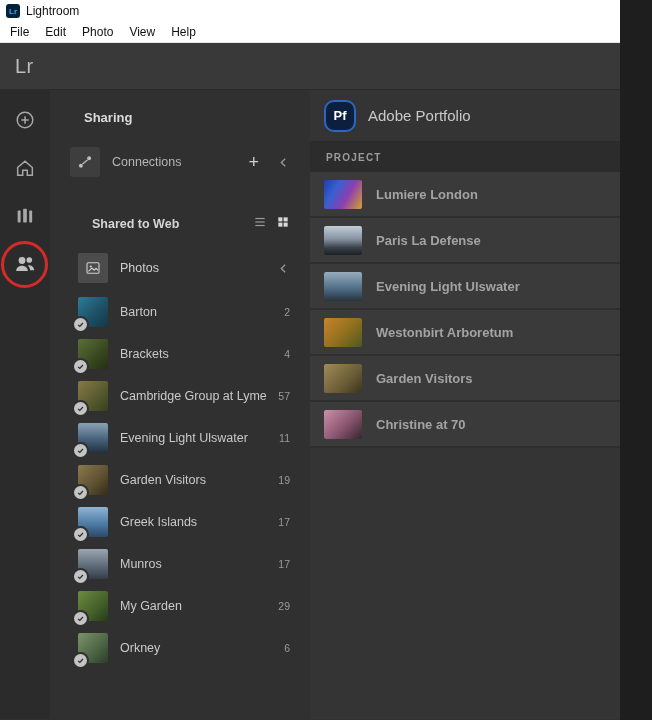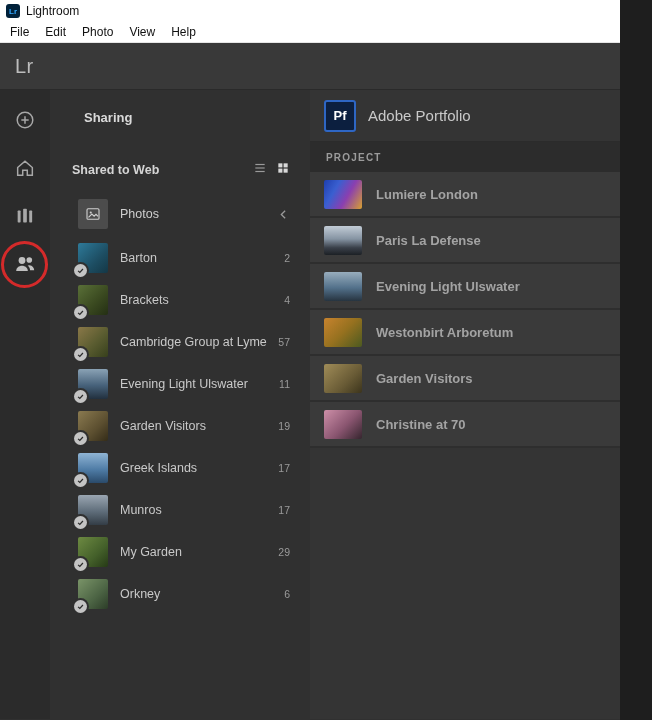--- a/index.html
+++ b/index.html
@@ -32,40 +32,40 @@
   .sharing { width:260px; background:#303030; flex:none; overflow:hidden; }
   .sh-title { margin:20px 0 0 34px; font-size:13px; font-weight:bold; color:#dadada; }
   .conn-row { display:flex; align-items:center; margin:20px 20px 0 20px; height:34px; }
   .conn-icon { width:30px; height:30px; background:#3e3e3e; border-radius:3px; display:flex; align-items:center; justify-content:center; flex:none; }
   .conn-label { margin-left:12px; font-size:12.5px; color:#b5b5b5; }
   .spacer { flex:1; }
   .add-btn { font-size:18px; color:#d0d0d0; margin-right:18px; line-height:1; cursor:default; }
   .chev { display:flex; align-items:center; }
 
   .sh-sub { display:flex; align-items:center; margin:36px 20px 0 20px; }
-  .sh-sub-label { margin-left:2px; font-size:12.5px; font-weight:bold; color:#d5d5d5; }
+  .sh-sub-label { margin-left:22px; font-size:12.5px; font-weight:bold; color:#d5d5d5; }
   .view-toggles { display:flex; gap:9px; align-items:center; }
 
   .photos-row { display:flex; align-items:center; margin:18px 20px 0 28px; height:34px; }
   .photos-icon { width:30px; height:30px; background:#4c4c4c; border-radius:2px; display:flex; align-items:center; justify-content:center; flex:none; }
   .row-label { margin-left:12px; font-size:12.5px; color:#cfcfcf; }
 
   .album-list { margin-top:6px; }
   .album-row { display:flex; align-items:center; height:42px; padding:0 20px 0 28px; }
   .thumb-wrap { position:relative; width:30px; height:30px; flex:none; }
   .thumb { width:30px; height:30px; border-radius:2px; background:#555; }
   .badge { position:absolute; left:-4px; bottom:-4px; width:13px; height:13px; border-radius:50%;
            background:#c4c4c4; box-shadow:0 0 0 2px #303030; display:flex; align-items:center; justify-content:center; }
   .album-name { margin-left:12px; font-size:12.5px; color:#c9c9c9; flex:1; white-space:nowrap; overflow:hidden; }
   .album-count { font-size:10.5px; color:#9a9a9a; margin-left:8px; }
 
   
   .portfolio { flex:1; background:#343434; display:flex; flex-direction:column; overflow:hidden; }
   .pf-header { height:52px; display:flex; align-items:center; padding-left:14px; gap:12px; border-bottom:1px solid #2b2b2b; flex:none; }
-  .pf-logo { width:32px; height:32px; background:#0c1f3f; border:2px solid #2e66c4; border-radius:3px;
+  .pf-logo { width:32px; height:32px; background:#0c1f3f; border:2px solid #2e66c4; border-radius:10px;
              display:flex; align-items:center; justify-content:center; color:#ffffff; font-size:13px; font-weight:bold; }
   .pf-title { font-size:15px; color:#c9c9c9; }
   .pf-section { height:30px; background:#2c2c2c; display:flex; align-items:center; padding-left:16px;
                 font-size:10px; letter-spacing:1.2px; color:#9b9b9b; font-weight:600; flex:none; }
   .project-row { height:46px; background:#3a3a3a; border-bottom:2px solid #2e2e2e; display:flex; align-items:center; padding-left:14px; gap:14px; }
   .proj-thumb { width:38px; height:29px; border-radius:2px; background:#555; flex:none; }
   .proj-name { font-size:13px; font-weight:600; color:#a3a3a3; white-space:nowrap; }
 
   
   .annotation { position:absolute; left:1px; top:241px; width:47px; height:47px; border:3px solid #d42a2a;
@@ -128,20 +128,37 @@
             <circle cx="16.3" cy="8" r="2.8"></circle>
             <path d="M16.6 13.2c2.7.4 4.6 2.3 4.6 5.1h-4.1c-.2-2-1-3.7-2.4-4.8Z"></path>
           </svg>
         </span>
       </div>
     </div>
 
     <div class="sharing">
       <div class="sh-title">Sharing</div>
 
+      <div class="conn-row">
+        <div class="conn-icon">
+          <svg width="18" height="18" viewBox="0 0 24 24">
+            <circle cx="6.5" cy="17" r="2.6" fill="#bdbdbd"></circle>
+            <circle cx="17.5" cy="7" r="2.6" fill="#bdbdbd"></circle>
+            <line x1="8.5" y1="15" x2="15.5" y2="9" stroke="#bdbdbd" stroke-width="1.6"></line>
+          </svg>
+        </div>
+        <span class="conn-label">Connections</span>
+        <span class="spacer"></span>
+        <span class="add-btn">+</span>
+        <span class="chev">
+          <svg width="13" height="13" viewBox="0 0 24 24" fill="none" stroke="#9a9a9a" stroke-width="2.4">
+            <polyline points="15 5 8 12 15 19"></polyline>
+          </svg>
+        </span>
+      </div>
 
       <div class="sh-sub">
         <span class="sh-sub-label">Shared to Web</span>
         <span class="spacer"></span>
         <span class="view-toggles">
           <span>
             <svg width="14" height="14" viewBox="0 0 24 24" stroke="#9a9a9a" stroke-width="2">
               <line x1="4" y1="6" x2="20" y2="6"></line>
               <line x1="4" y1="12" x2="20" y2="12"></line>
               <line x1="4" y1="18" x2="20" y2="18"></line>

